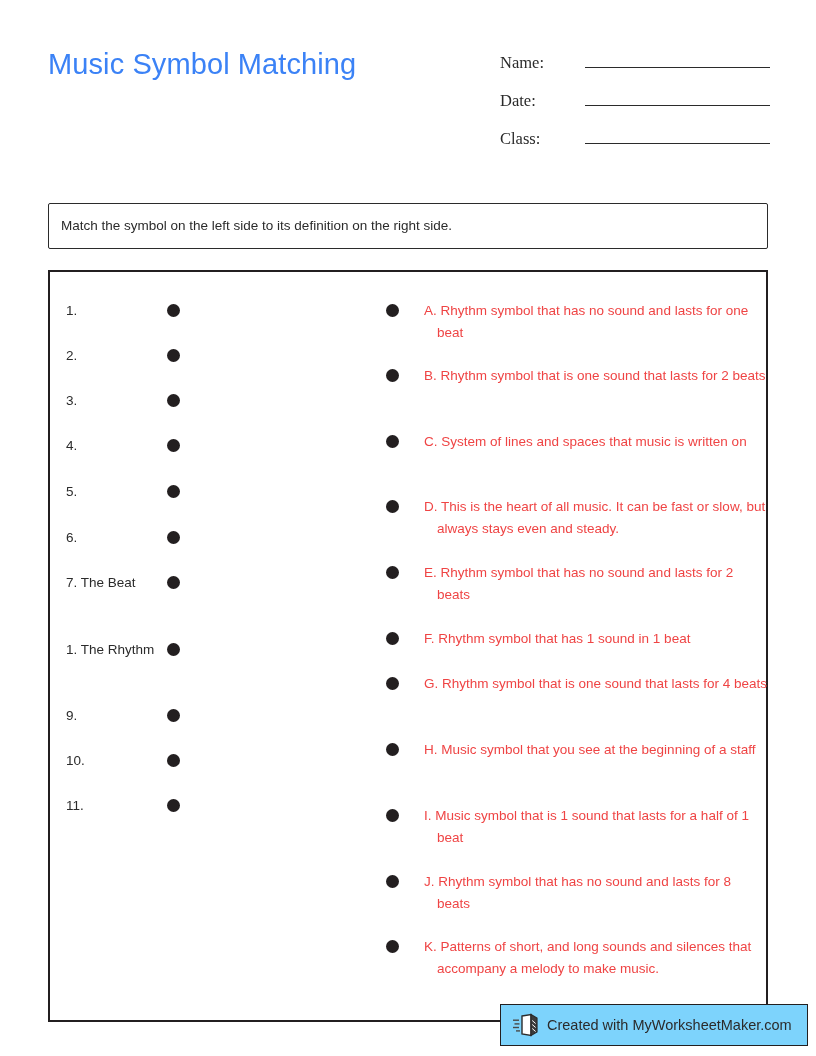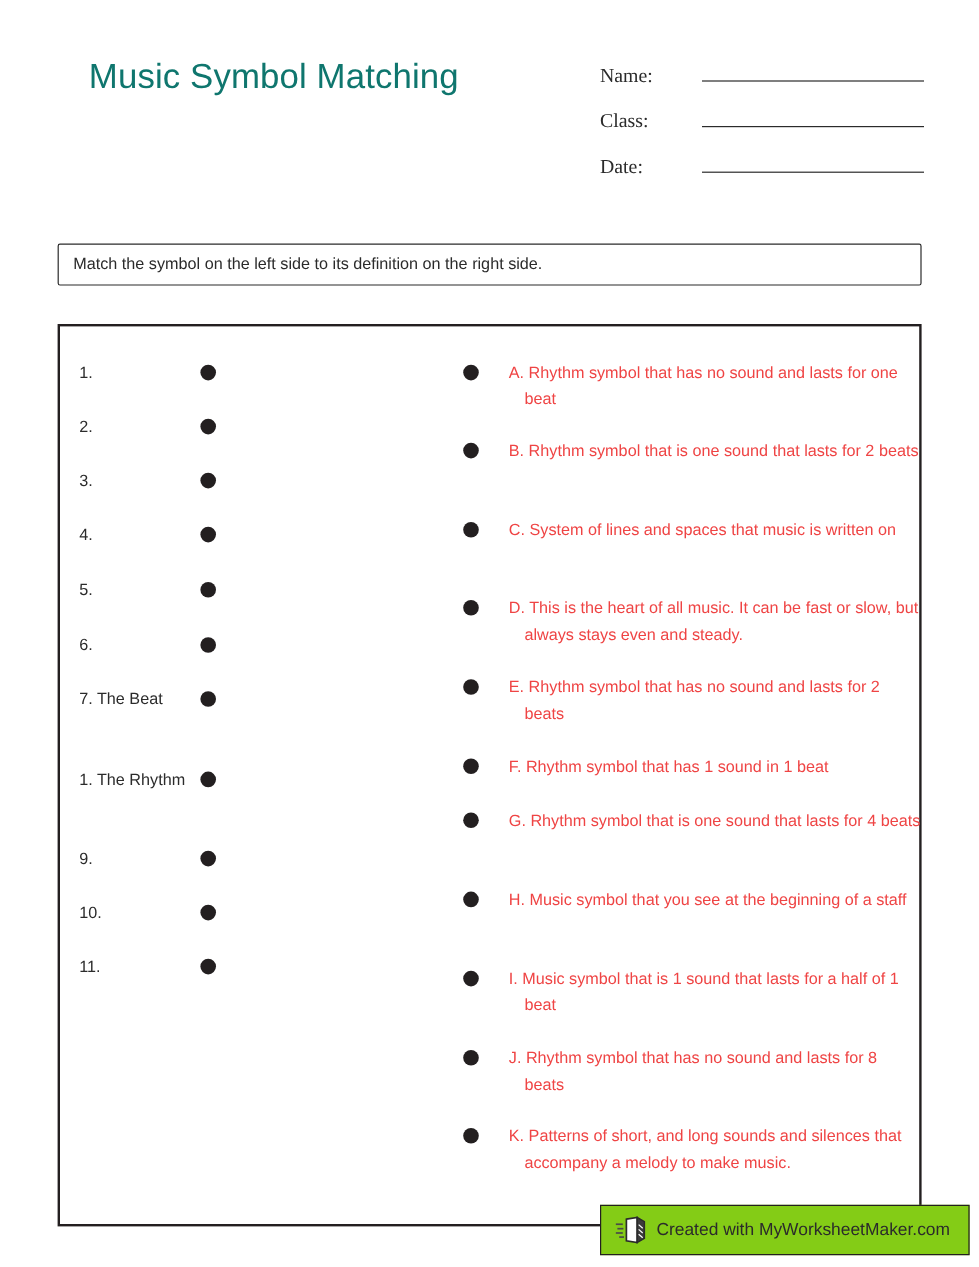--- a/index.html
+++ b/index.html
@@ -24,23 +24,22 @@
   }
 
   
   .worksheet-title {
     position: absolute;
     left: 48px;
     top: 48px;
     font-size: 29px;
     font-weight: 400;
     letter-spacing: 0.1px;
-    color: #0f766e;
+    color: #3b82f6;
     white-space: nowrap;
-    margin-left: 26px;
   }
 
   .meta-fields {
     position: absolute;
     left: 500px;
     top: 50px;
     width: 270px;
   }
   .meta-row {
     display: flex;
@@ -60,21 +59,21 @@
     border-bottom: 1.3px solid #2b2b2b;
     height: 17px;
   }
 
   
   .instruction-box {
     position: absolute;
     left: 48px;
     top: 203px;
     width: 720px;
-    height: 35px;
+    height: 46px;
     border: 1.3px solid #2b2b2b;
     border-radius: 2px;
     display: flex;
     align-items: center;
     box-sizing: border-box;
   }
   .instruction-text {
     padding-left: 12px;
     font-size: 13.5px;
     color: #2b2b2b;
@@ -164,21 +163,21 @@
   }
 
   
   .footer-badge {
     position: absolute;
     left: 500px;
     top: 1004px;
     width: 308px;
     height: 42px;
     border: 1.4px solid #231f20;
-    background: #84cc16;
+    background: #7dd3fc;
     box-sizing: border-box;
     display: flex;
     align-items: center;
     padding-left: 12px;
   }
   .badge-icon {
     width: 26px;
     height: 24px;
     margin-right: 8px;
     flex: 0 0 auto;
@@ -196,25 +195,25 @@
 <div class="page">
 
   <div class="worksheet-title">Music Symbol Matching</div>
 
   <div class="meta-fields">
     <div class="meta-row">
       <span class="meta-label">Name:</span>
       <span class="meta-line"></span>
     </div>
     <div class="meta-row">
-      <span class="meta-label">Class:</span>
+      <span class="meta-label">Date:</span>
       <span class="meta-line"></span>
     </div>
     <div class="meta-row">
-      <span class="meta-label">Date:</span>
+      <span class="meta-label">Class:</span>
       <span class="meta-line"></span>
     </div>
   </div>
 
   <div class="instruction-box">
     <span class="instruction-text">Match the symbol on the left side to its definition on the right side.</span>
   </div>
 
   <div class="match-box">
     <div class="columns">

